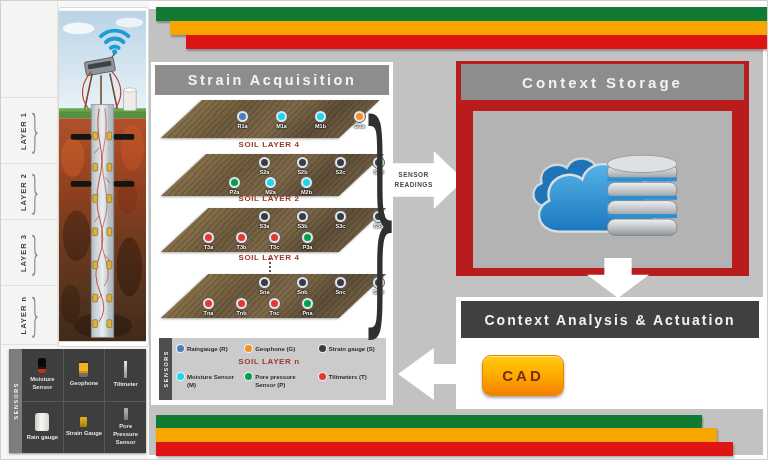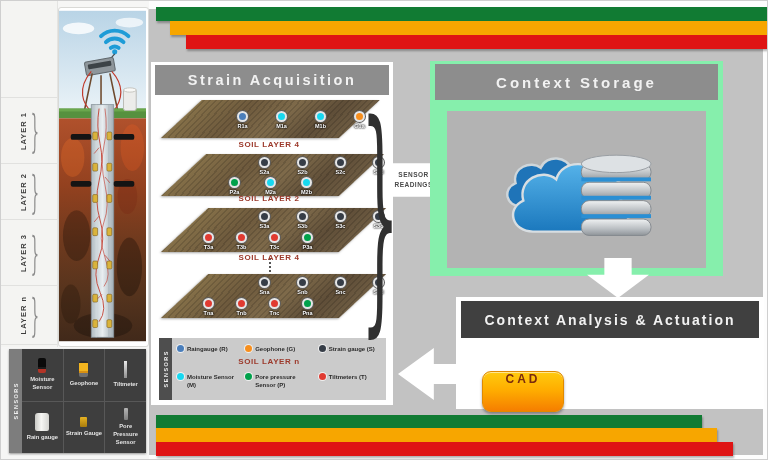--- a/index.html
+++ b/index.html
@@ -73,32 +73,32 @@
   .sr-arrow{position:absolute;left:391px;top:150px;width:72px;height:58px;background:#fff;
             clip-path:polygon(0 21%,58% 21%,58% 0,100% 50%,58% 100%,58% 79%,0 79%);}
   .sr-text{position:absolute;left:0;top:21%;height:58%;width:60%;display:flex;flex-direction:column;align-items:center;justify-content:center;
            font-size:6.5px;font-weight:bold;color:#4a4a4a;letter-spacing:.5px;line-height:1.6;}
   .down-arrow{position:absolute;left:586px;top:257px;width:62px;height:40px;background:#fff;
               clip-path:polygon(28% 0,72% 0,72% 42%,100% 42%,50% 100%,0 42%,28% 42%);}
   .left-arrow{position:absolute;left:397px;top:347px;width:112px;height:52px;background:#fff;
               clip-path:polygon(100% 31%,32% 31%,32% 0,0 50%,32% 100%,32% 69%,100% 69%);}
 
   
-  .storage{position:absolute;left:429px;top:60px;width:293px;height:215px;background:#86efac;}
+  .storage{position:absolute;left:455px;top:60px;width:293px;height:215px;background:#b91c1c;}
   .storage-header{position:absolute;left:5px;top:3px;right:5px;height:36px;font-size:15px;letter-spacing:3px;}
   .storage-body{position:absolute;left:17px;top:50px;right:17px;bottom:8px;background:#B3B3B3;display:flex;align-items:center;justify-content:center;}
 
   
   .analysis{position:absolute;left:455px;top:296px;width:308px;height:112px;background:#fff;}
   .analysis-header{position:absolute;left:5px;top:4px;right:5px;height:37px;font-size:14px;letter-spacing:2px;}
   .btn{position:absolute;top:58px;width:80px;height:39px;border-radius:9px;border:1px solid #e08a00;
        background:linear-gradient(180deg,#FFCA0E 0%,#FFAE00 45%,#F57E00 100%);
        box-shadow:0 2px 3px rgba(0,0,0,.35), inset 0 1px 0 rgba(255,255,255,.55);
-       color:#7A2B0D;font-weight:bold;font-size:12px;letter-spacing:3px;
-       display:flex;justify-content:center;font-family:inherit;cursor:pointer;margin-top:16px;}
+       color:#7A2B0D;font-weight:bold;font-size:15px;letter-spacing:3px;
+       display:flex;align-items:center;justify-content:center;font-family:inherit;cursor:pointer;}
   #btn-cad{left:26px;} #btn-cae{left:170px;}
 </style>
 </head>
 <body>
 
 <div class="canvas">
 
   <div class="left-col"></div>
   <div class="gray-field"></div>
 

